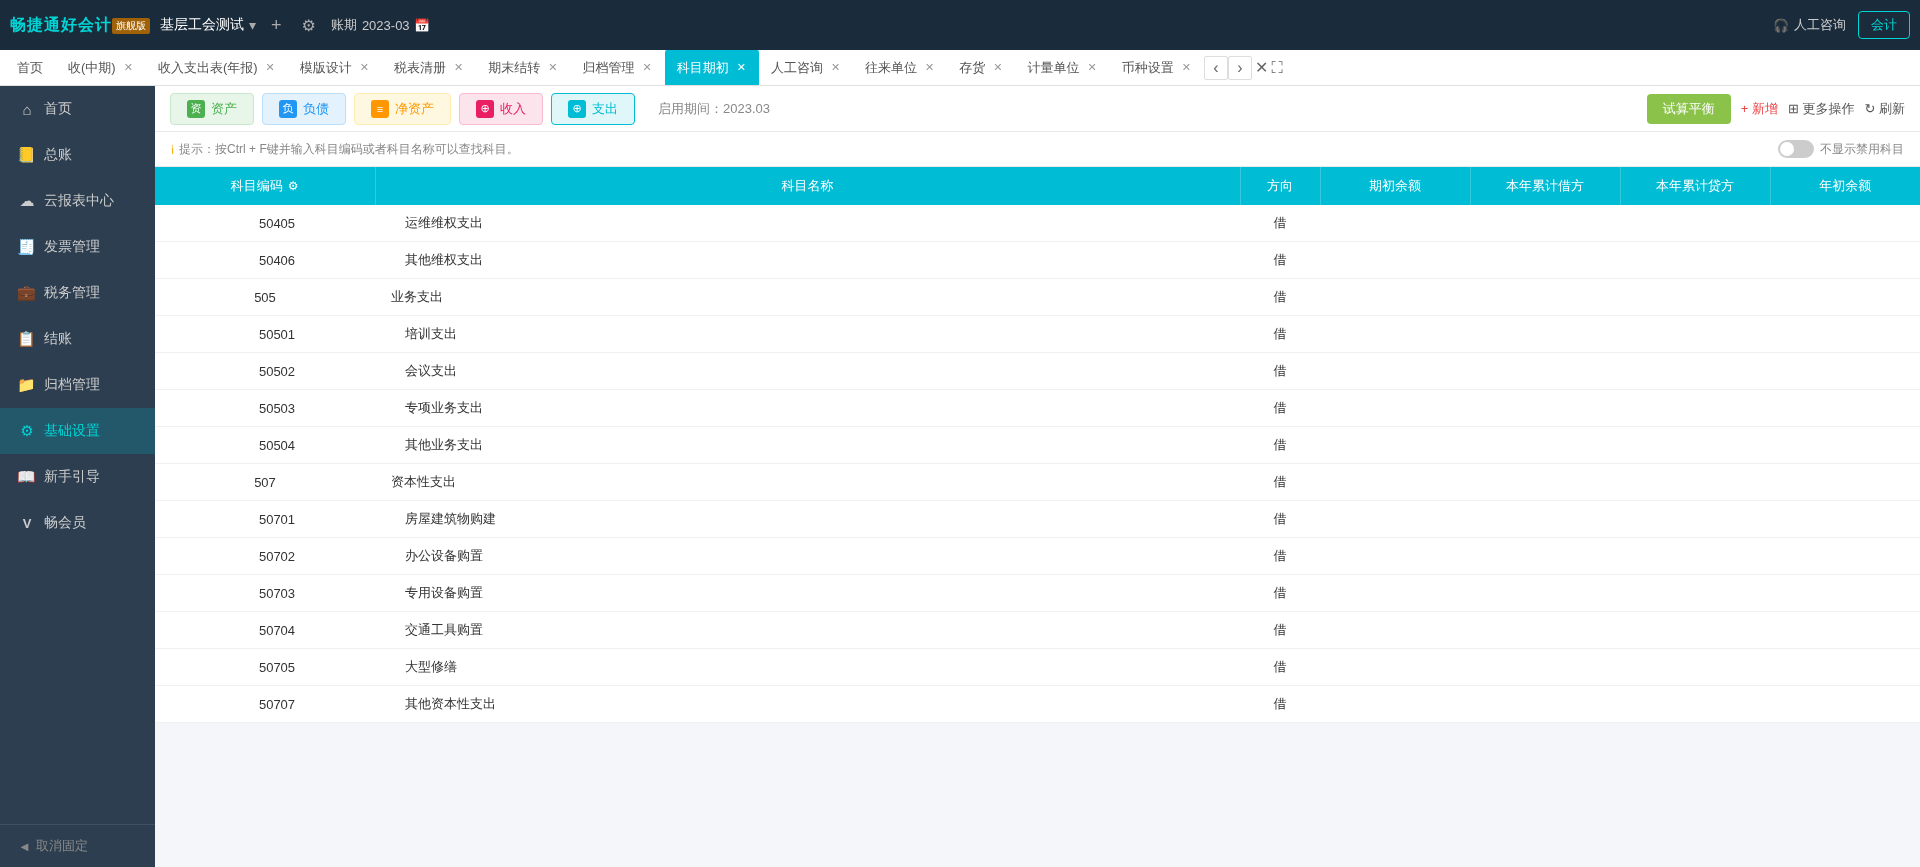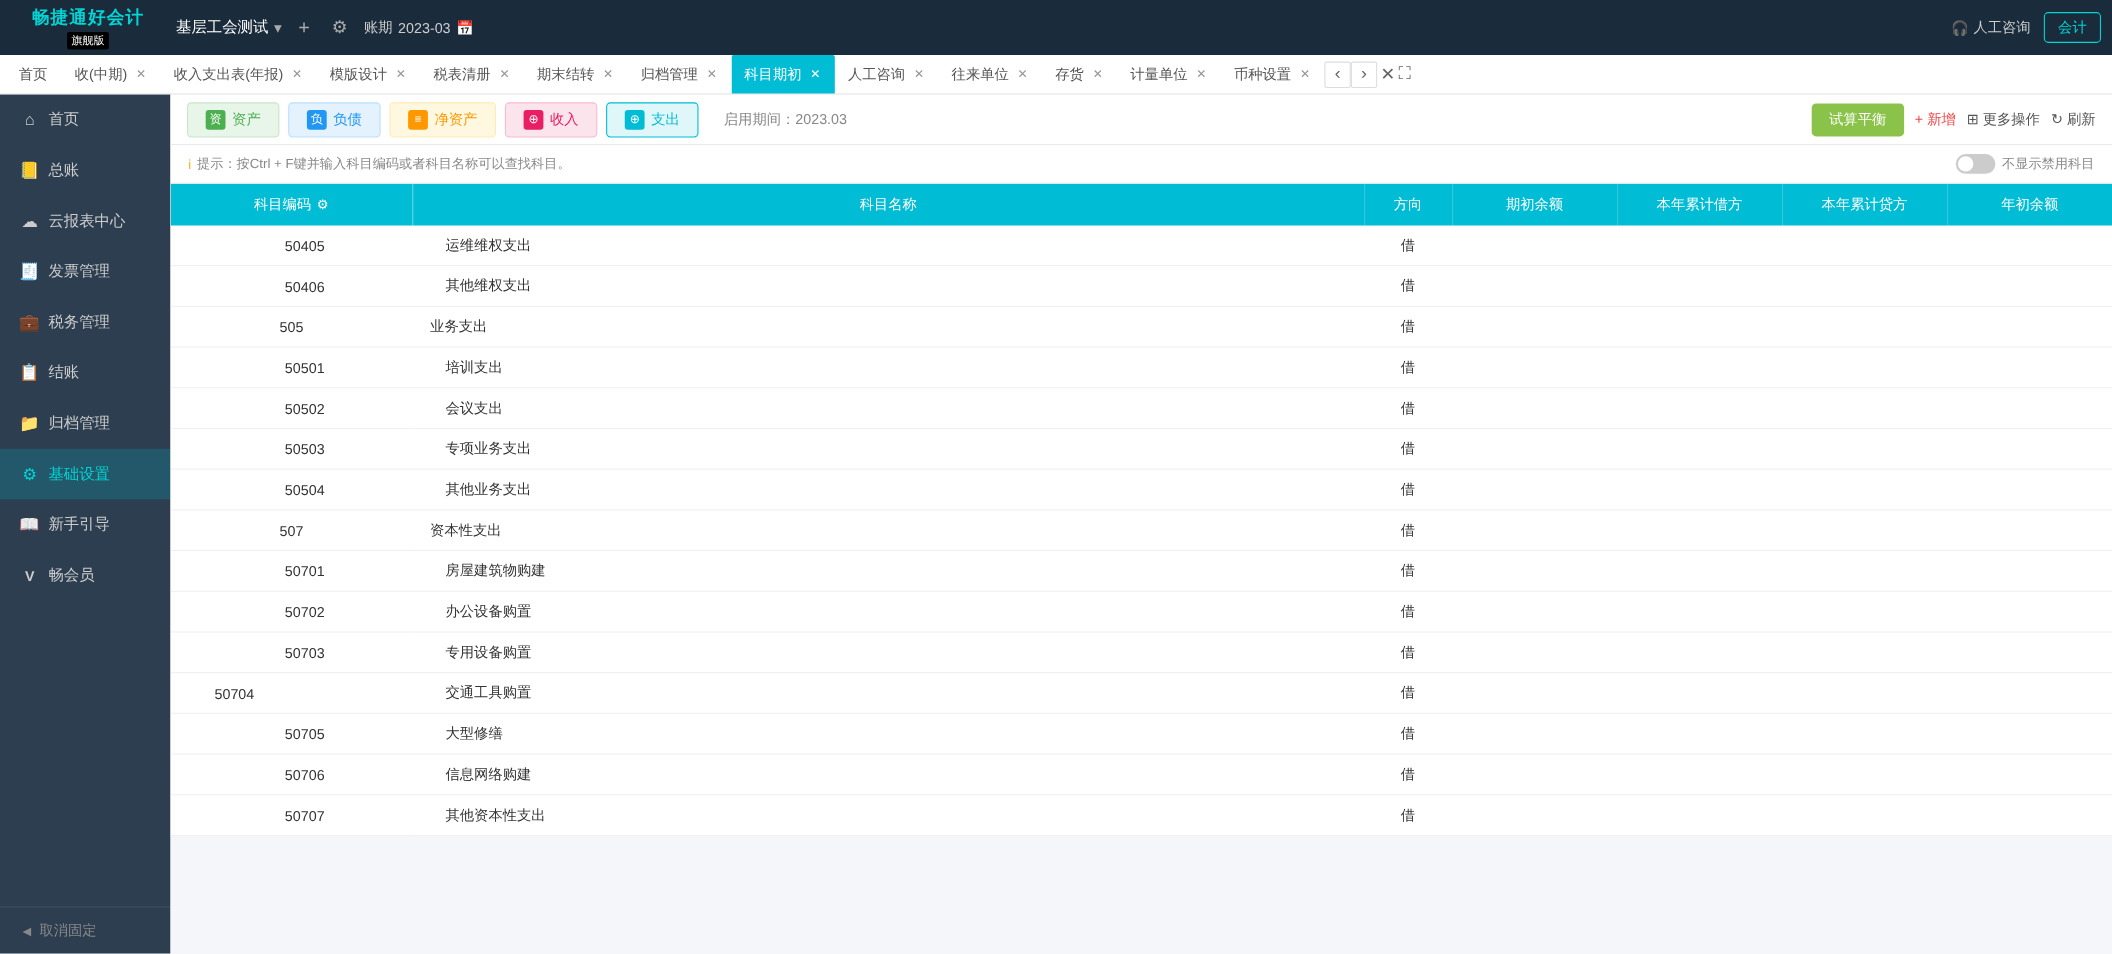--- a/index.html
+++ b/index.html
@@ -10,35 +10,35 @@
       height: 50px;
       background: #1a2b3c;
       display: flex;
       align-items: center;
       padding: 0 10px;
       gap: 10px;
     }
     .logo-area {
       width: 140px;
       display: flex;
-      flex-direction: column;
+      flex-direction: row;
       align-items: center;
       justify-content: center;
       text-align: right;
     }
     .logo-main {
       color: #00d4d4;
       font-size: 16px;
       font-weight: bold;
       letter-spacing: 1px;
     }
     .logo-sub {
       color: #ff6600;
       font-size: 10px;
-      background: #000000;
+      background: #a16207;
       color: #fff;
       padding: 1px 4px;
       border-radius: 2px;
       margin-top: 2px;
     }
     .company-selector {
       display: flex;
       align-items: center;
       color: #fff;
       font-size: 14px;
@@ -673,47 +673,38 @@
             <tr class="row-child">
               <td style="text-align: center; padding-left: 40px;">50703</td>
               <td style="text-align: left; padding-left: 30px;">专用设备购置</td>
               <td>借</td>
               <td></td>
               <td></td>
               <td></td>
               <td></td>
             </tr>
             <tr class="row-child">
-              <td style="text-align: left; padding-left: 40px;">50704</td>
+              <td style="text-align: center; padding-left: 40px;">50704</td>
               <td style="text-align: left; padding-left: 30px;">交通工具购置</td>
               <td>借</td>
               <td></td>
               <td></td>
               <td></td>
               <td></td>
             </tr>
             <tr class="row-child">
               <td style="text-align: center; padding-left: 40px;">50705</td>
               <td style="text-align: left; padding-left: 30px;">大型修缮</td>
               <td>借</td>
               <td></td>
               <td></td>
               <td></td>
               <td></td>
             </tr>
             <tr class="row-child">
-              <td style="text-align: center; padding-left: 40px;">50706</td>
-              <td style="text-align: left; padding-left: 30px;">信息网络购建</td>
-              <td>借</td>
-              <td></td>
-              <td></td>
-              <td></td>
-              <td></td>
-            </tr>
-            <tr class="row-child">
               <td style="text-align: center; padding-left: 40px;">50707</td>
               <td style="text-align: left; padding-left: 30px;">其他资本性支出</td>
               <td>借</td>
               <td></td>
               <td></td>
               <td></td>
               <td></td>
             </tr>
           </tbody>
       </table>

